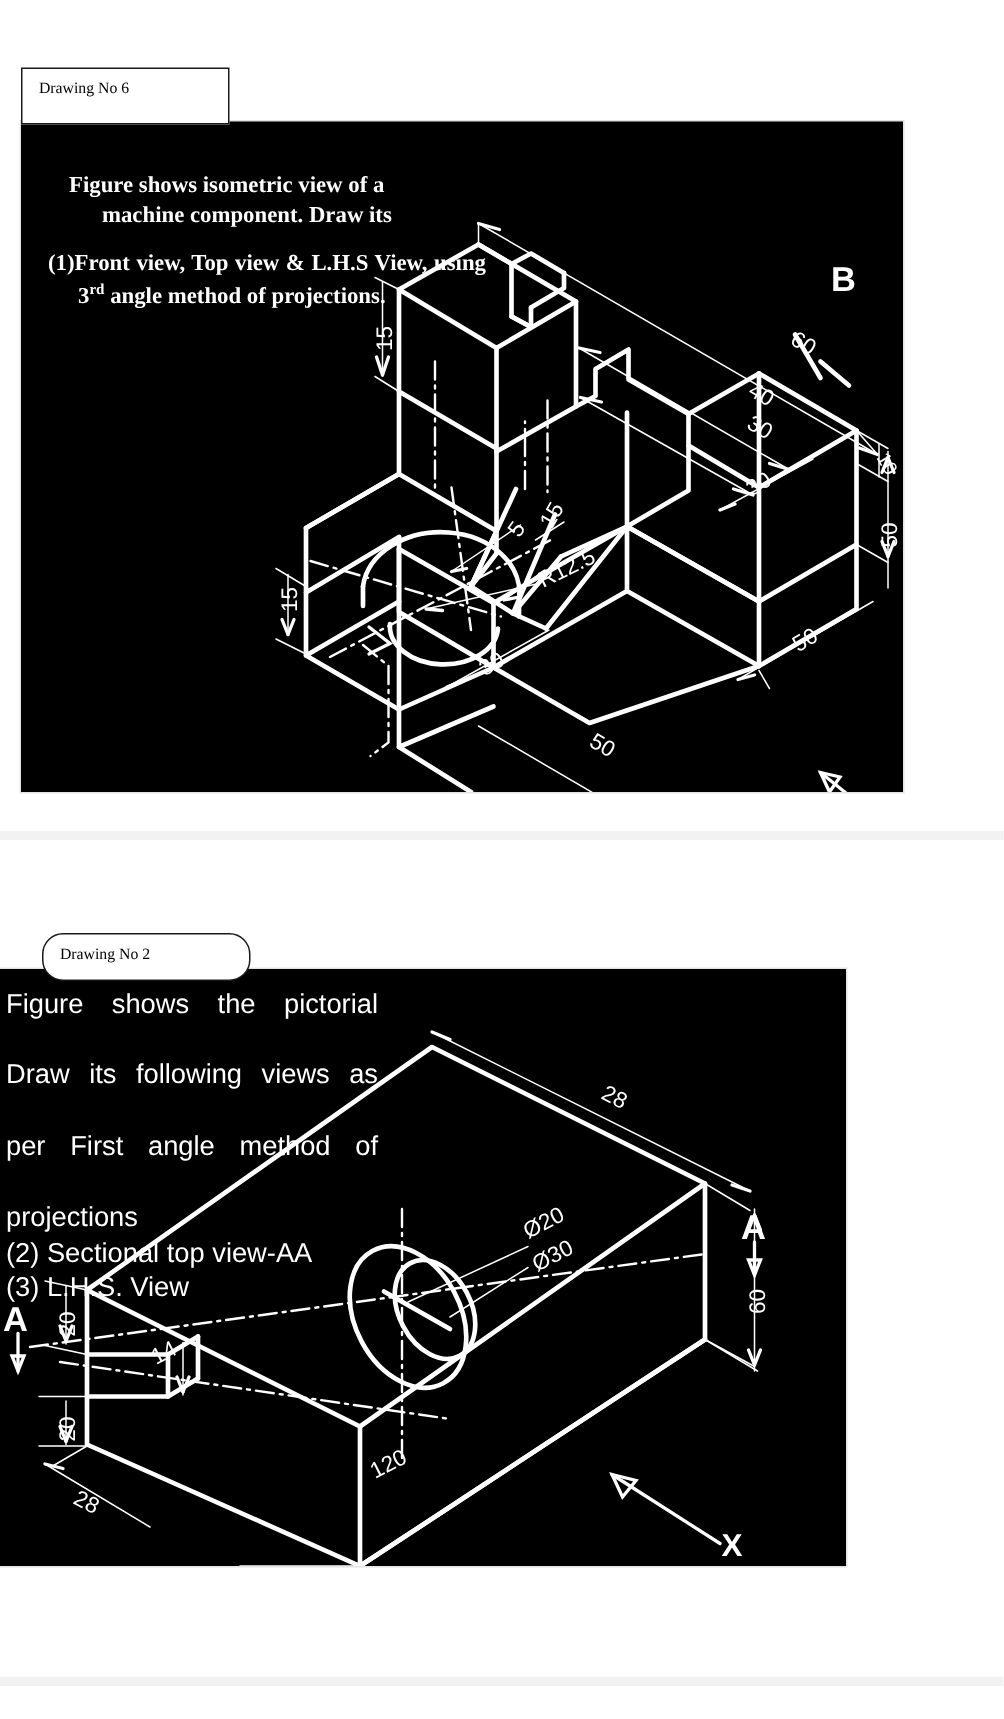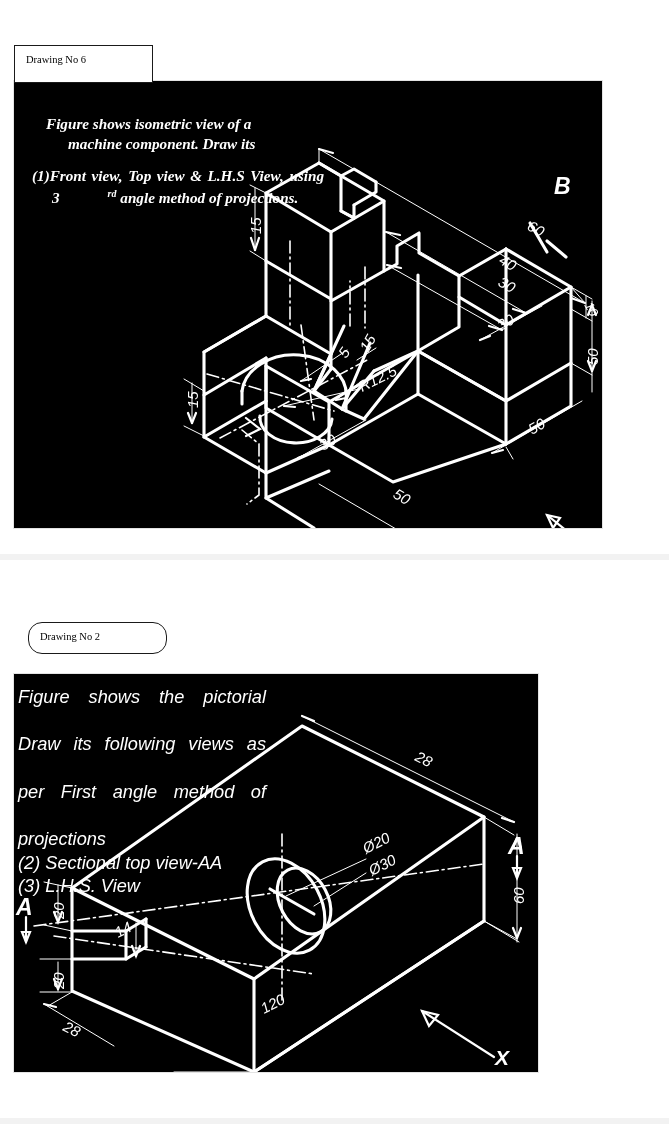--- a/index.html
+++ b/index.html
@@ -45,33 +45,32 @@
     color: #000000;
     line-height: 1;
     padding: 9px 0 0 11px;
     z-index: 5;
   }
   .card-panel {
     position: absolute;
     background: #000000;
     box-shadow: 0 0 0 1px #e3e3e3;
     overflow: hidden;
-    font-style: italic;
   }
 
   
   #card1 { left: 0; top: 0; width: 669px; height: 554px; }
   #card1 .card-label { left: 14px; top: 45px; width: 139px; height: 38px; }
   #card1 .card-panel { left: 14px; top: 81px; width: 588px; height: 447px; }
 
   
   #card2 { left: 0; top: 560px; width: 669px; height: 560px; }
   #card2 .card-label { left: 28px; top: 62px; width: 139px; height: 32px; border-radius: 14px; }
   #card2 .card-panel { left: 14px; top: 86px; width: 588px; height: 1px; }
-  #card2 .card-panel { left: 14px; top: 86px; width: 524px; height: 398px; margin-top: 28px; }
+  #card2 .card-panel { left: 0; top: 86px; width: 564px; height: 398px; }
 
   
   .prompt1 {
     position: absolute;
     left: 18px;
     top: 33px;
     width: 292px;
     color: #ffffff;
     font-family: "Liberation Serif", serif;
     font-weight: bold;
@@ -85,21 +84,21 @@
     padding-left: 20px;
     text-align: justify;
   }
   .prompt1 .p.first {
     text-indent: 0;
     padding-left: 0;
     margin-left: 14px;
     width: 272px;
   }
   .prompt1 .p.first .ln2 { display: block; padding-left: 22px; }
-  .prompt1 sup { font-size: 0.66em; vertical-align: super; margin-left: 48px; }
+  .prompt1 sup { font-size: 0.66em; vertical-align: super; }
 
   .prompt2 {
     position: absolute;
     left: 4px;
     top: 12px;
     width: 248px;
     color: #ffffff;
     font-family: "Liberation Sans", sans-serif;
     font-size: 18.2px;
     line-height: 1.30;

